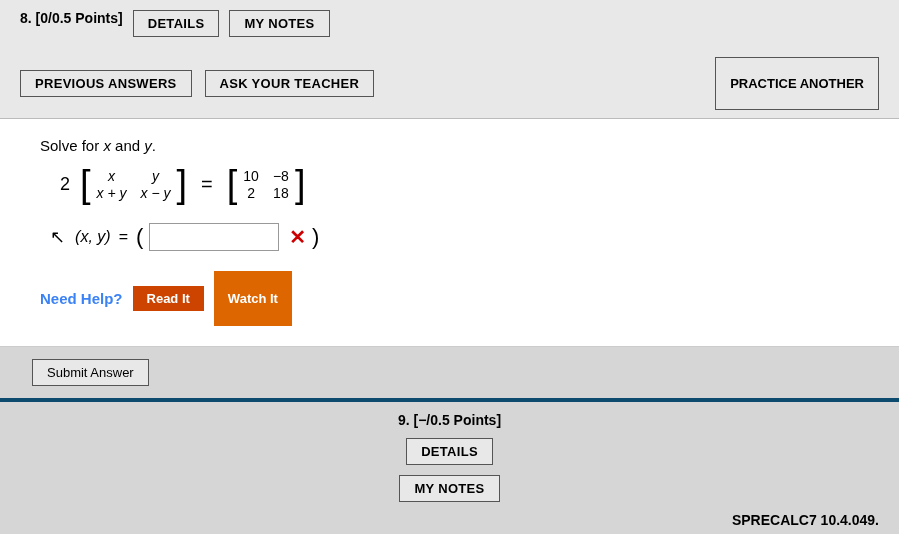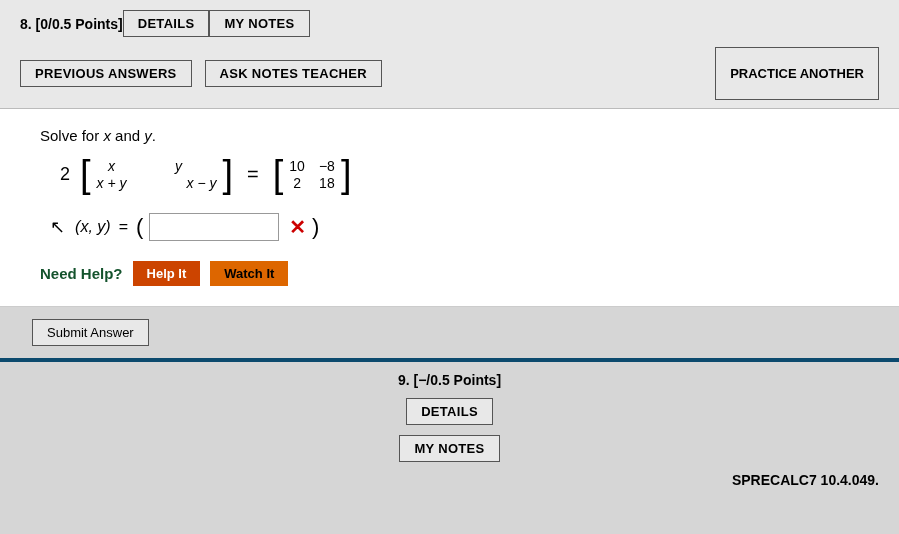--- a/index.html
+++ b/index.html
@@ -19,22 +19,22 @@
 
     
     .question-header {
       background: #e8e8e8;
       padding: 10px 20px 8px 20px;
       border-bottom: 1px solid #bbb;
     }
 
     .header-row1 {
       display: flex;
-      align-items: center;
-      margin-bottom: 10px;
+      gap: 10px;
+      margin-bottom: 20px;
     }
 
     .header-row2 {
       display: flex;
       align-items: center;
       gap: 13px;
     }
 
     .question-label {
       font-weight: bold;
@@ -159,40 +159,40 @@
 
     
     .need-help-row {
       display: flex;
       align-items: center;
       gap: 10px;
       margin-bottom: 0;
     }
 
     .need-help-label {
-      color: #14532d;
+      color: #3b82f6;
       font-weight: bold;
       font-size: 15px;
     }
 
     .btn-read-it {
       background: #cc4400;
       color: #fff;
       border: none;
       padding: 5px 14px;
       font-size: 13px;
       font-weight: bold;
       cursor: pointer;
     }
 
     .btn-watch-it {
       background: #dd6600;
-      color: #000000;
+      color: #ffffff;
       border: none;
-      padding: 5px 14px;
+      padding: 20px 14px;
       font-size: 13px;
       font-weight: bold;
       cursor: pointer;
     }
 
     
     .submit-row {
       background: #d6d6d6;
       padding: 12px 32px;
       border-bottom: 4px solid #0c4a6e;
@@ -249,41 +249,41 @@
 <div class="main-container">
 
   <div class="question-header">
     <div class="header-row1">
       <span class="question-label">8.  [0/0.5 Points]</span>
       <button class="btn-header">DETAILS</button>
       <button class="btn-header">MY NOTES</button>
     </div>
     <div class="header-row2">
       <button class="btn-header">PREVIOUS ANSWERS</button>
-      <button class="btn-header">ASK NOTES TEACHER</button>
+      <button class="btn-header">ASK YOUR TEACHER</button>
       <button class="btn-practice" style="margin-left:auto;">PRACTICE ANOTHER</button>
     </div>
   </div>
 
   <div class="problem-content">
 
     <div class="solve-text">
       Solve for <em>x</em> and <em>y</em>.
     </div>
 
     <div class="matrix-equation">
       <span class="matrix-coeff">2</span>
 
       <div class="mat-outer">
         <span class="large-bracket">[</span>
         <div class="mat-inner">
           <span class="mat-cell" style="font-style:italic;">x</span>
           <span class="mat-cell" style="font-style:italic;">y</span>
           <span class="mat-cell" style="font-style:italic;text-align:right;">x + y</span>
-          <span class="mat-cell" style="font-style:italic;margin-left:46px;">x − y</span>
+          <span class="mat-cell" style="font-style:italic;">x − y</span>
         </div>
         <span class="large-bracket">]</span>
       </div>
 
       <span class="equals-sign">=</span>
 
       <div class="mat-outer">
         <span class="large-bracket">[</span>
         <div class="mat-inner">
           <span class="mat-cell">10</span>
@@ -300,21 +300,21 @@
       <span class="xy-label">(<em>x</em>, <em>y</em>)</span>
       <span class="equals-xy">=</span>
       <span class="open-paren">(</span>
       <input class="answer-input" type="text" style="">
       <span class="x-mark">✕</span>
       <span class="close-paren">)</span>
     </div>
 
     <div class="need-help-row">
       <span class="need-help-label">Need Help?</span>
-      <button class="btn-read-it">Help It</button>
+      <button class="btn-read-it">Read It</button>
       <button class="btn-watch-it">Watch It</button>
     </div>
 
   </div>
 
   <div class="submit-row">
     <button class="btn-submit">Submit Answer</button>
   </div>
 
   <div class="question-footer">

